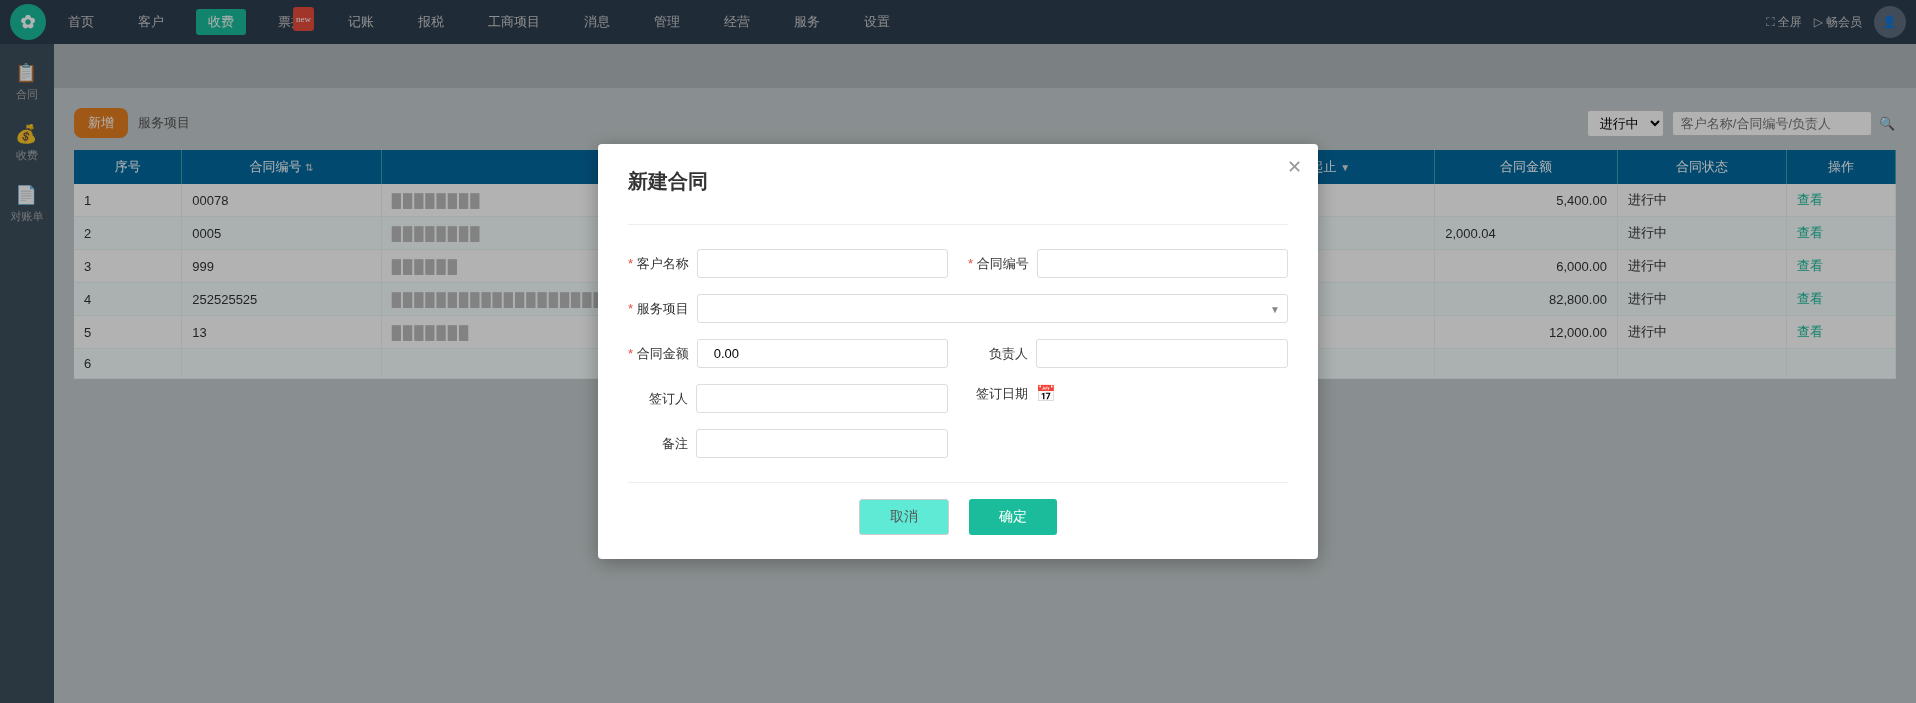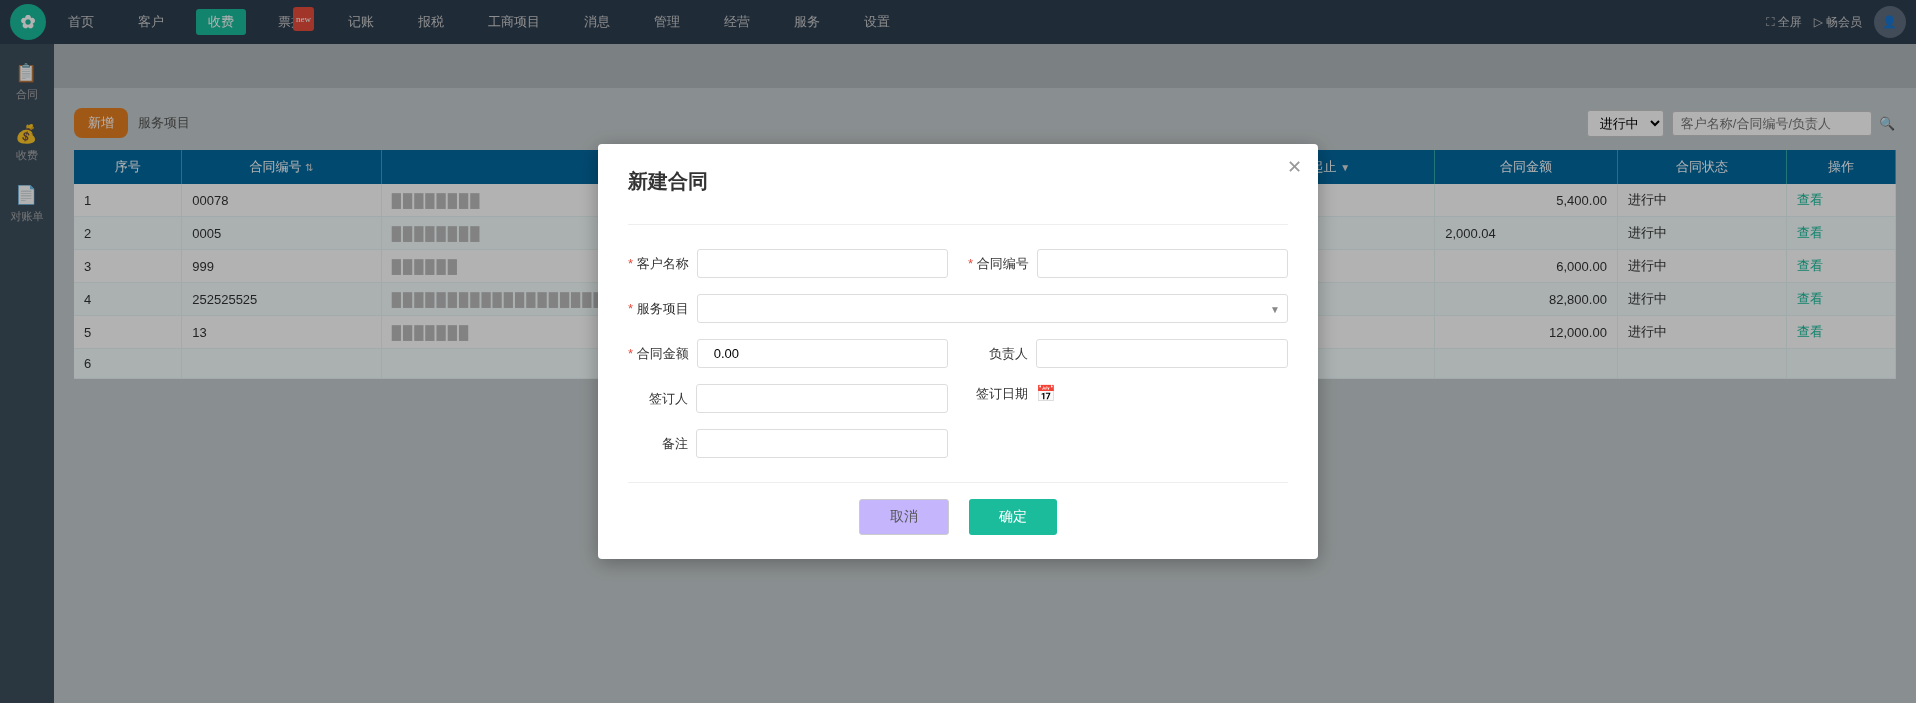--- a/index.html
+++ b/index.html
@@ -247,21 +247,21 @@
 
     .modal-footer {
       display: flex;
       justify-content: center;
       gap: 20px;
       margin-top: 24px;
       padding-top: 16px;
       border-top: 1px solid #eee;
     }
     .btn-cancel {
-      background: #c4b5fd;
+      background: #5eead4;
       border: 1px solid #ccc;
       padding: 8px 30px;
       border-radius: 3px;
       cursor: pointer;
       font-size: 14px;
       color: #555;
     }
     .btn-confirm {
       background: #1abc9c;
       border: none;

